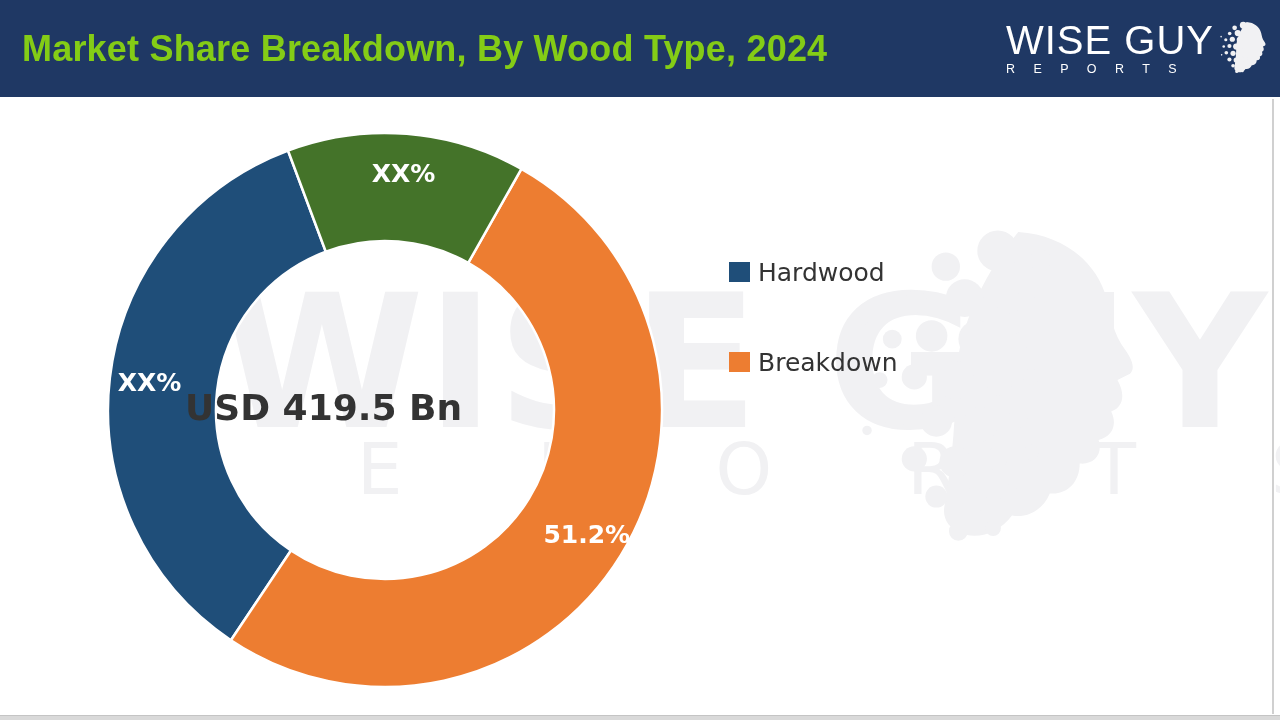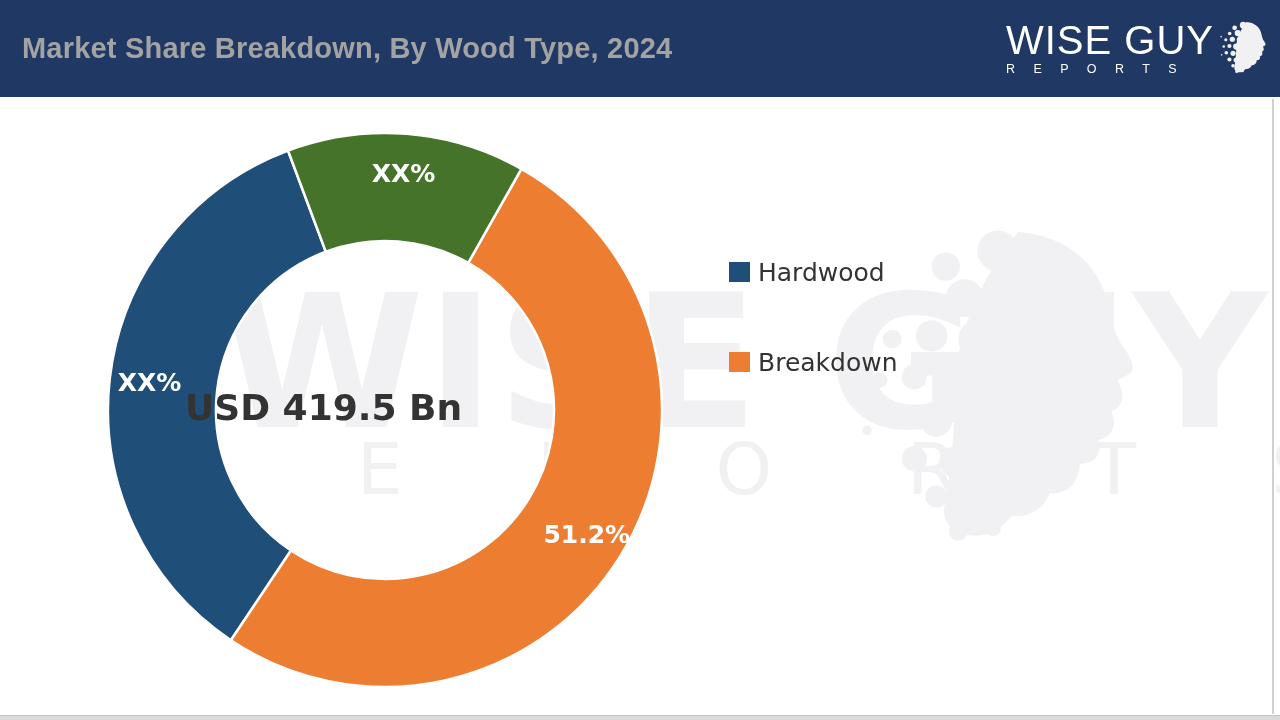--- a/index.html
+++ b/index.html
@@ -13,24 +13,24 @@
   
   .header {
     position: absolute; top: 0; left: 0;
     width: 1280px; height: 97px;
     background: #1f3864;
     z-index: 5;
   }
   .header-title {
     position: absolute; left: 22px; top: 0; height: 97px;
     display: flex; align-items: center;
-    color: #a3a3a3;
+    color: #84cc16;
     font-family: "Liberation Sans", sans-serif;
     font-weight: bold;
-    font-size: 29px;
+    font-size: 36px;
     letter-spacing: 0.2px;
     white-space: nowrap;
   }
   .logo {
     position: absolute; right: 10px; top: 0; height: 97px;
     display: flex; align-items: center;
     z-index: 6;
   }
   .logo-textblock {
     text-align: left; color: #ffffff;

